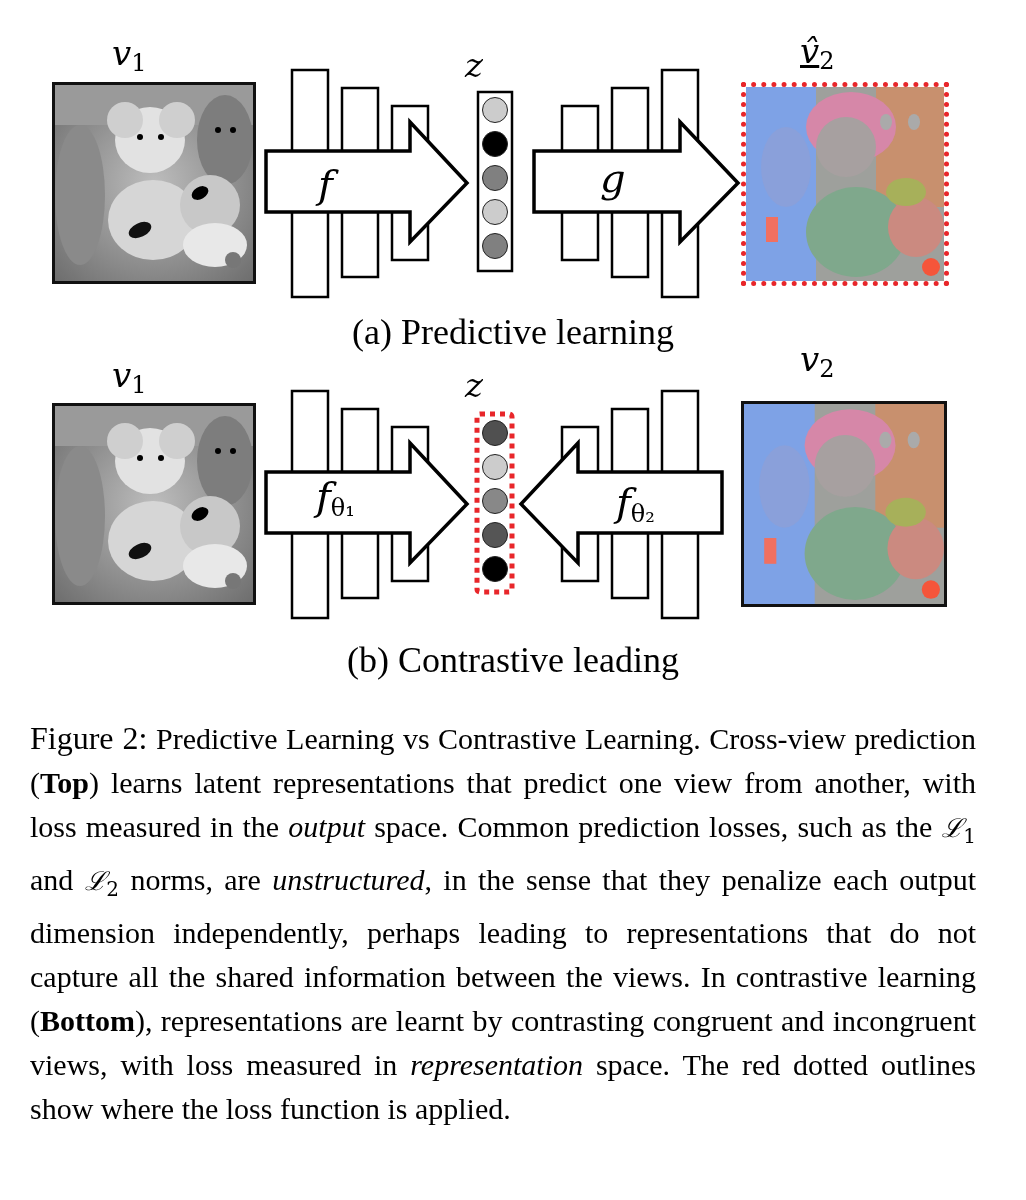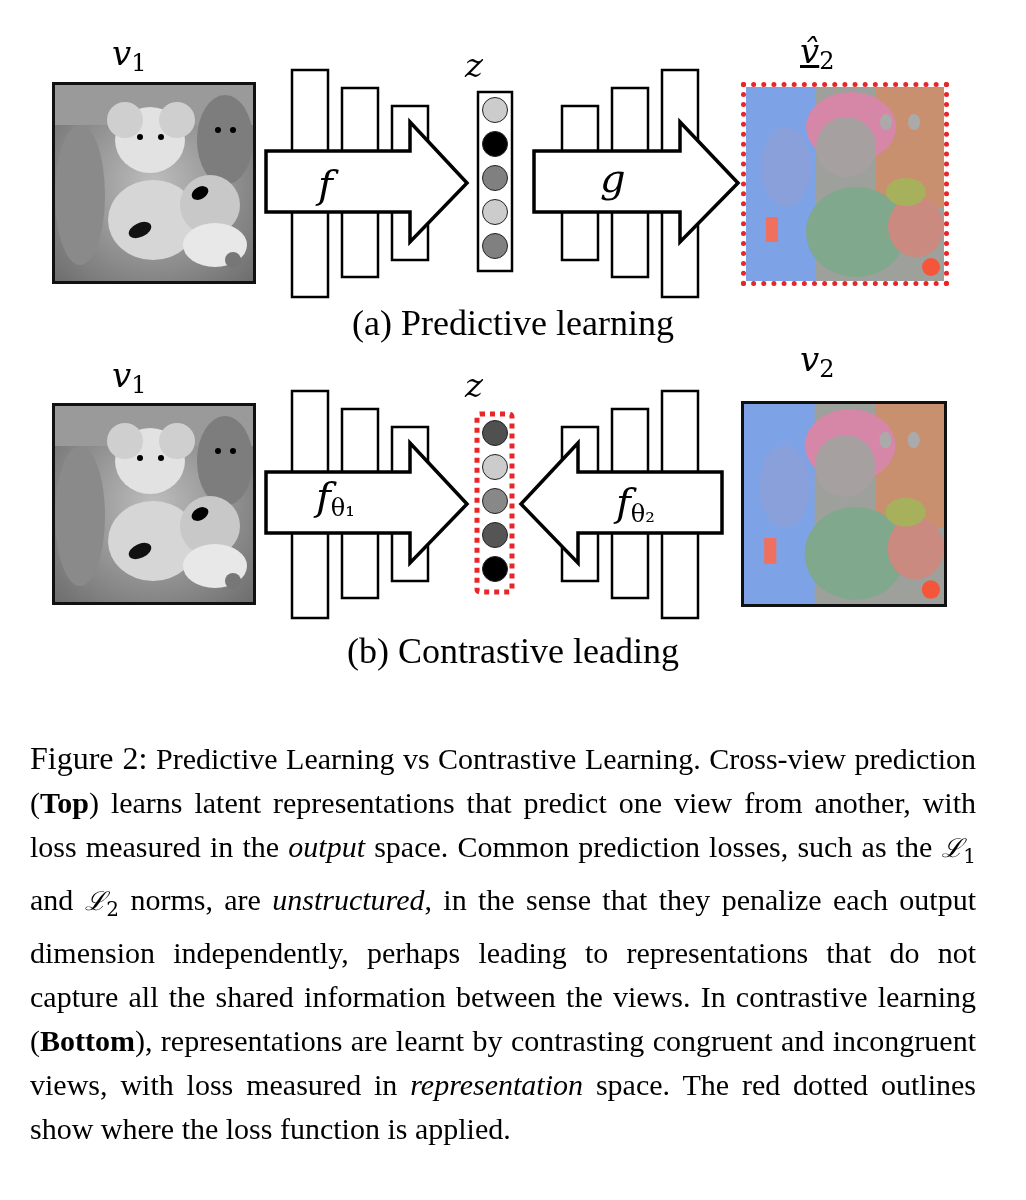--- a/index.html
+++ b/index.html
@@ -1,24 +1,24 @@
 <!DOCTYPE html>
 <html><head>
 <meta charset="utf-8">
 <style>
   html, body { margin:0; padding:0; background:#ffffff; }
   body { width:1026px; height:1200px; position:relative; overflow:hidden; font-family:"Liberation Serif","DejaVu Serif",serif; color:#000; }
   .abs { position:absolute; }
   .mathlbl { position:absolute; font-family:"DejaVu Serif","Liberation Serif",serif; font-style:italic; font-size:34px; line-height:1; text-align:left; }
   .mathlbl sub { font-style:normal; font-size:24px; vertical-align:-6px; }
-  .sublabel { position:absolute; font-family:"Liberation Serif","DejaVu Serif",serif; font-size:36px; text-align:center; width:1026px; left:0; }
+  .sublabel { position:absolute; font-family:"Liberation Serif","DejaVu Serif",serif; font-size:36px; text-align:center; width:1026px; left:0;margin-top:9px; }
   .img-box { position:absolute; box-sizing:border-box; border:3px solid #111; overflow:hidden; }
   .img-box.loss { border:5px dotted #e8262a; }
   svg { position:absolute; left:0; top:0; }
-  .caption { position:absolute; left:30px; top:736px; width:946px; font-family:"Liberation Serif","DejaVu Serif",serif; font-size:30px; line-height:44px; text-align:justify; }
+  .caption { position:absolute; left:30px; top:716px; width:946px; font-family:"Liberation Serif","DejaVu Serif",serif; font-size:30px; line-height:44px; text-align:justify; }
   .caption .fig { font-size:32px; }
   .caption p { margin:0; }
 </style>
 </head>
 <body>
 
 <div>
   <div class="mathlbl" style="left:112px;top:36px;width:80px;"><span>v</span><sub>1</sub></div>
   <div class="mathlbl" style="left:465px;top:48px;width:60px;">z</div>
   <div class="mathlbl" style="left:800px;top:34px;width:90px;text-decoration:underline;"><span>v̂</span><sub>2</sub></div>

